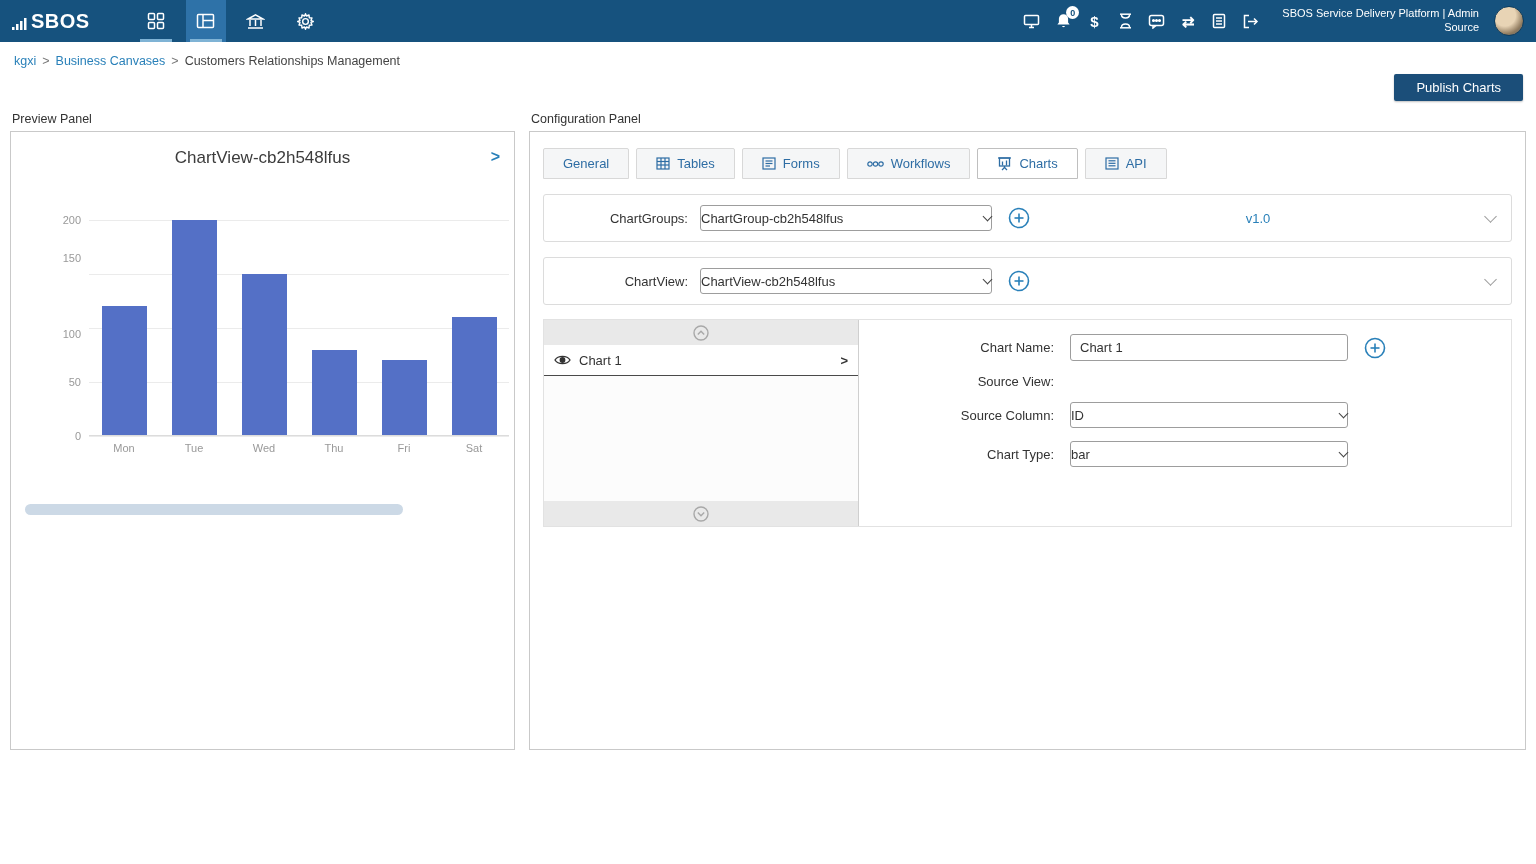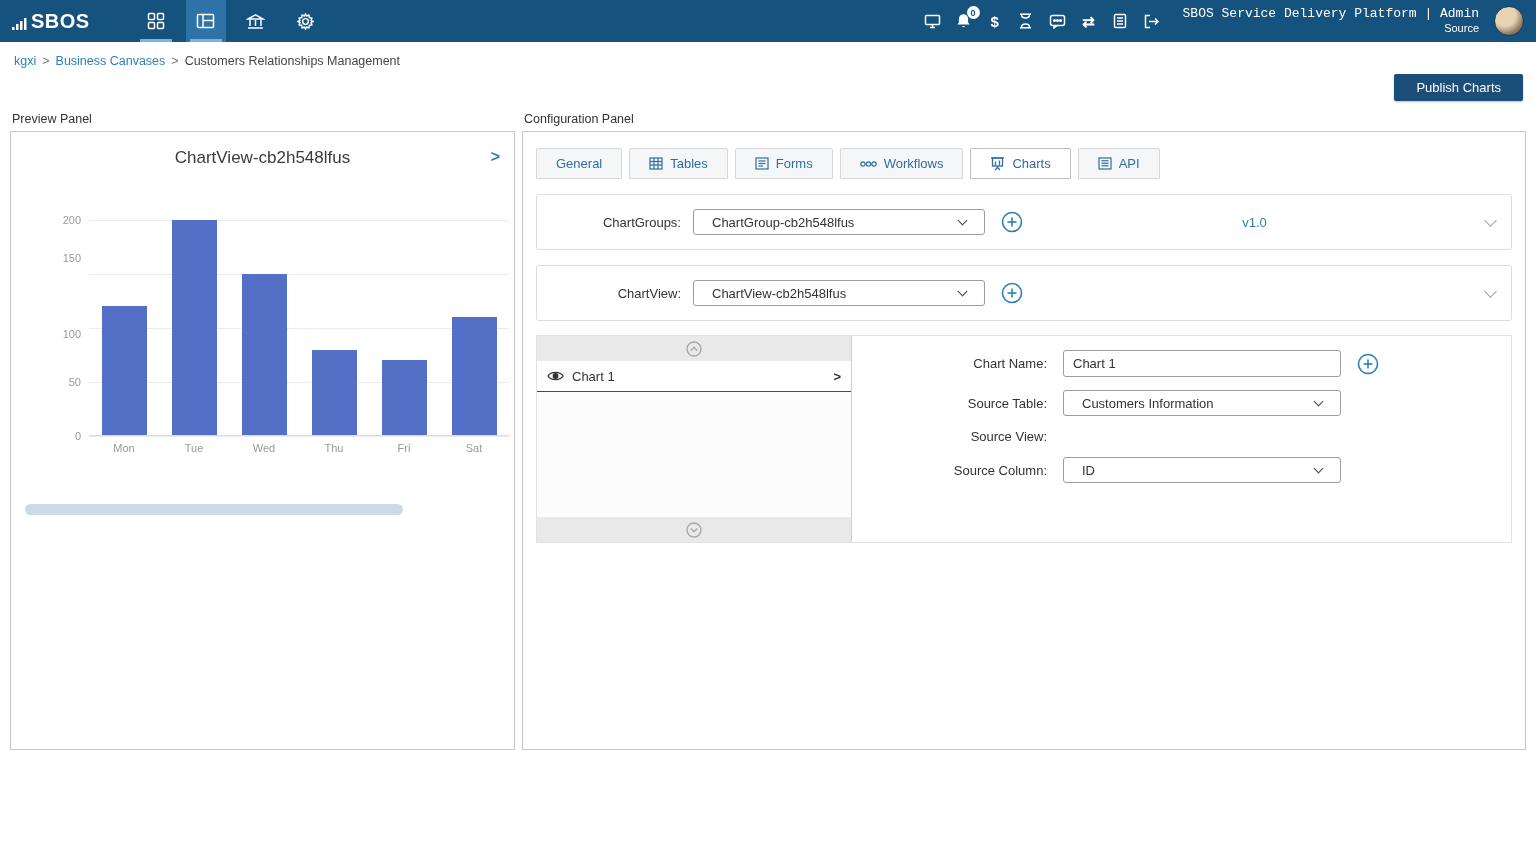--- a/index.html
+++ b/index.html
@@ -12,34 +12,34 @@
   .brand-text { font-size: 20px; font-weight: bold; letter-spacing: .5px; line-height: 1; }
   .nav-tiles { display: flex; margin-left: 46px; gap: 10px; height: 42px; }
   .nav-tile { width: 40px; height: 42px; display: flex; align-items: center; justify-content: center; position: relative; cursor: pointer; }
   .nav-tile.underlined::after { content: ""; position: absolute; bottom: 0; left: 4px; right: 4px; height: 3px; background: #7fb3d5; }
   .nav-tile.active { background: #2e72a8; }
   .nav-right { margin-left: auto; display: flex; align-items: center; gap: 15px; }
   .nav-icon { position: relative; display: flex; align-items: center; justify-content: center; cursor: pointer; min-width: 16px; }
   .nav-icon .glyph { font-size: 15px; font-weight: bold; color: #fff; line-height: 1; }
   .badge { position: absolute; top: -7px; right: -8px; background: #fff; color: #16527e; width: 13px; height: 13px; border-radius: 50%; font-size: 9px; font-weight: bold; display: flex; align-items: center; justify-content: center; }
   .platform-title { text-align: right; line-height: 1.25; margin-left: 8px; }
-  .platform-title .line1 { font-size: 13px; font-family: Liberation Mono, monospace; }
+  .platform-title .line1 { font-size: 11px; }
   .platform-title .line2 { font-size: 11px; }
   .avatar { width: 30px; height: 30px; border-radius: 50%; background: radial-gradient(circle at 35% 30%, #e8d4b5 0 40%, #8f7a5e 70%, #45637f 100%); border: 1px solid #0e3d5f; cursor: pointer; }
 
   
   .breadcrumb { padding: 12px 14px 4px 14px; font-size: 12.5px; display: flex; gap: 6px; align-items: center; }
   .breadcrumb a { color: #2980b9; text-decoration: none; cursor: pointer; }
   .breadcrumb .sep { color: #777; }
   .breadcrumb .current { color: #444; }
   .publish-row { text-align: right; padding: 2px 13px 0 0; height: 30px; }
   .publish-btn { background: #1b4e79; color: #fff; border: none; font-size: 13px; padding: 6px 22px; border-radius: 2px; cursor: pointer; box-shadow: 0 1px 2px rgba(0,0,0,.25); font-family: inherit; }
 
   
-  .panels { display: flex; gap: 7px; padding: 0 10px; align-items: flex-end; margin-top: 4px; }
+  .panels { display: flex; gap: 14px; padding: 0 10px; align-items: flex-end; margin-top: 4px; }
   .panel-label { font-size: 12.5px; color: #333; margin: 6px 0 5px 2px; }
   .panel-box { border: 1px solid #c9c9c9; background: #fff; }
   .preview-col { width: 505px; flex: 0 0 505px; }
   .preview-box { height: 619px; position: relative; }
   .config-col { flex: 1; }
   .config-box { height: 619px; padding: 16px 13px; }
 
   
   .chart-header { position: relative; padding-top: 16px; text-align: center; }
   .chart-title { font-size: 17px; color: #3c3c3c; }
@@ -54,23 +54,23 @@
   .xlabels-row { display: flex; width: 420px; margin-left: 78px; margin-top: 6px; }
   .xlab { flex: 1; text-align: center; font-size: 11px; color: #999; }
   .zoom-slider { margin: 50px 0 0 14px; width: 378px; height: 11px; border-radius: 6px; background: #ccd9e6; cursor: pointer; }
 
   
   .tabs { display: flex; gap: 7px; }
   .tab { display: flex; align-items: center; gap: 7px; background: #f5f6f7; border: 1px solid #d8d8d8; color: #2e6da4; font-size: 13px; padding: 7px 19px; border-radius: 2px 2px 0 0; cursor: pointer; }
   .tab.active { background: #fff; border-color: #bfbfbf; }
 
   
-  .cfg-row { border: 1px solid #dcdcdc; border-radius: 3px; height: 56px; display: flex; align-items: center; padding: 0 16px; margin-top: 15px; }
+  .cfg-row { border: 1px solid #dcdcdc; border-radius: 3px; height: 48px; display: flex; align-items: center; padding: 0 16px; margin-top: 15px; }
   .cfg-label { width: 140px; text-align: right; padding-right: 12px; font-size: 13px; color: #333; }
-  .selectbox { width: 292px; height: 26px; border: 1px solid #9d9d9d; border-radius: 3px; background: #fff; display: flex; align-items: center; justify-content: space-between; padding: 0 18px; font-size: 13px; color: #333; cursor: pointer; }
+  .selectbox { width: 292px; height: 26px; border: 1px solid #9d9d9d; border-radius: 3px; background: #fff; display: flex; align-items: center; justify-content: space-between; padding: 0 0; font-size: 13px; color: #333; cursor: pointer; }
   .selectbox .sel-chev { width: 7px; height: 7px; border-right: 1.6px solid #444; border-bottom: 1.6px solid #444; transform: rotate(45deg); margin-top: -3px; flex: 0 0 auto; margin-left: 8px; }
   .plus-btn { margin-left: 16px; cursor: pointer; display: flex; }
   .version-text { flex: 1; text-align: center; color: #2980b9; font-size: 13px; }
   .spacer { flex: 1; }
   .collapse-chev { width: 9px; height: 9px; border-right: 1.6px solid #9a9a9a; border-bottom: 1.6px solid #9a9a9a; transform: rotate(45deg); margin-top: -4px; cursor: pointer; }
 
   
   .chart-section { margin-top: 14px; border: 1px solid #e2e2e2; display: flex; min-height: 208px; }
   .chart-list { width: 315px; flex: 0 0 315px; border-right: 1px solid #cfcfcf; display: flex; flex-direction: column; }
   .list-strip { height: 25px; background: #e9e9e9; display: flex; align-items: center; justify-content: center; cursor: pointer; }
@@ -384,34 +384,34 @@
             <input class="text-input" type="text" value="Chart 1" style="">
             <span class="plus-btn">
               <svg width="22" height="22" viewBox="0 0 22 22" fill="none" stroke="#2980b9" stroke-width="1.6">
                 <circle cx="11" cy="11" r="9.5"></circle>
                   <line x1="11" y1="6.5" x2="11" y2="15.5"></line>
                   <line x1="6.5" y1="11" x2="15.5" y2="11"></line>
               </svg>
             </span>
           </div>
           <div class="form-row">
-            <div class="form-label">Source Table:</div>
-            <div class="selectbox form-select">
-              <span>Customers Information</span>
-              <span class="sel-chev"></span>
-            </div>
-          </div>
-          <div class="form-row">
             <div class="form-label">Source View:</div>
           </div>
           <div class="form-row">
             <div class="form-label">Source Column:</div>
             <div class="selectbox form-select">
               <span>ID</span>
               <span class="sel-chev"></span>
             </div>
           </div>
+          <div class="form-row">
+            <div class="form-label">Chart Type:</div>
+            <div class="selectbox form-select">
+              <span>bar</span>
+              <span class="sel-chev"></span>
+            </div>
+          </div>
         </div>
       </div>
 
     </div>
   </section>
 </main>
 
 </body></html>

